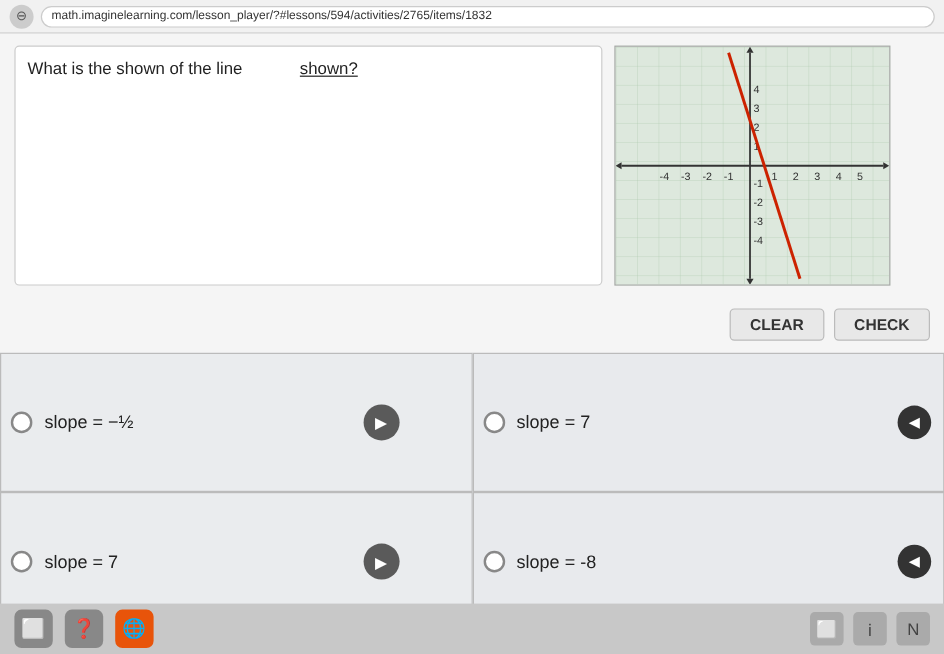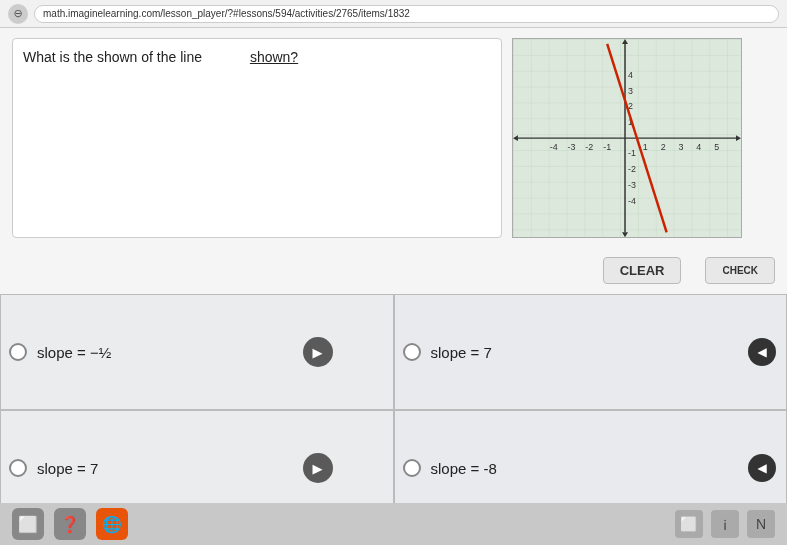--- a/index.html
+++ b/index.html
@@ -83,39 +83,39 @@
       border: 1px solid #aaa;
       position: relative;
       overflow: hidden;
     }
 
     
     .button-row {
       display: flex;
       justify-content: flex-end;
       padding: 4px 12px 6px;
-      gap: 24px;
+      gap: 8px;
     }
 
     .btn-clear {
       background: #e8e8e8;
       border: 1px solid #bbb;
       border-radius: 4px;
       padding: 5px 16px;
       font-size: 13px;
       font-weight: bold;
       cursor: pointer;
       color: #333;
     }
     .btn-check {
       background: #e8e8e8;
       border: 1px solid #bbb;
       border-radius: 4px;
       padding: 5px 16px;
-      font-size: 10px;
+      font-size: 13px;
       font-weight: bold;
       cursor: pointer;
       color: #333;
     }
 
     
     .choices-grid {
       display: grid;
       grid-template-columns: 1fr 1fr;
       grid-template-rows: 1fr 1fr;

